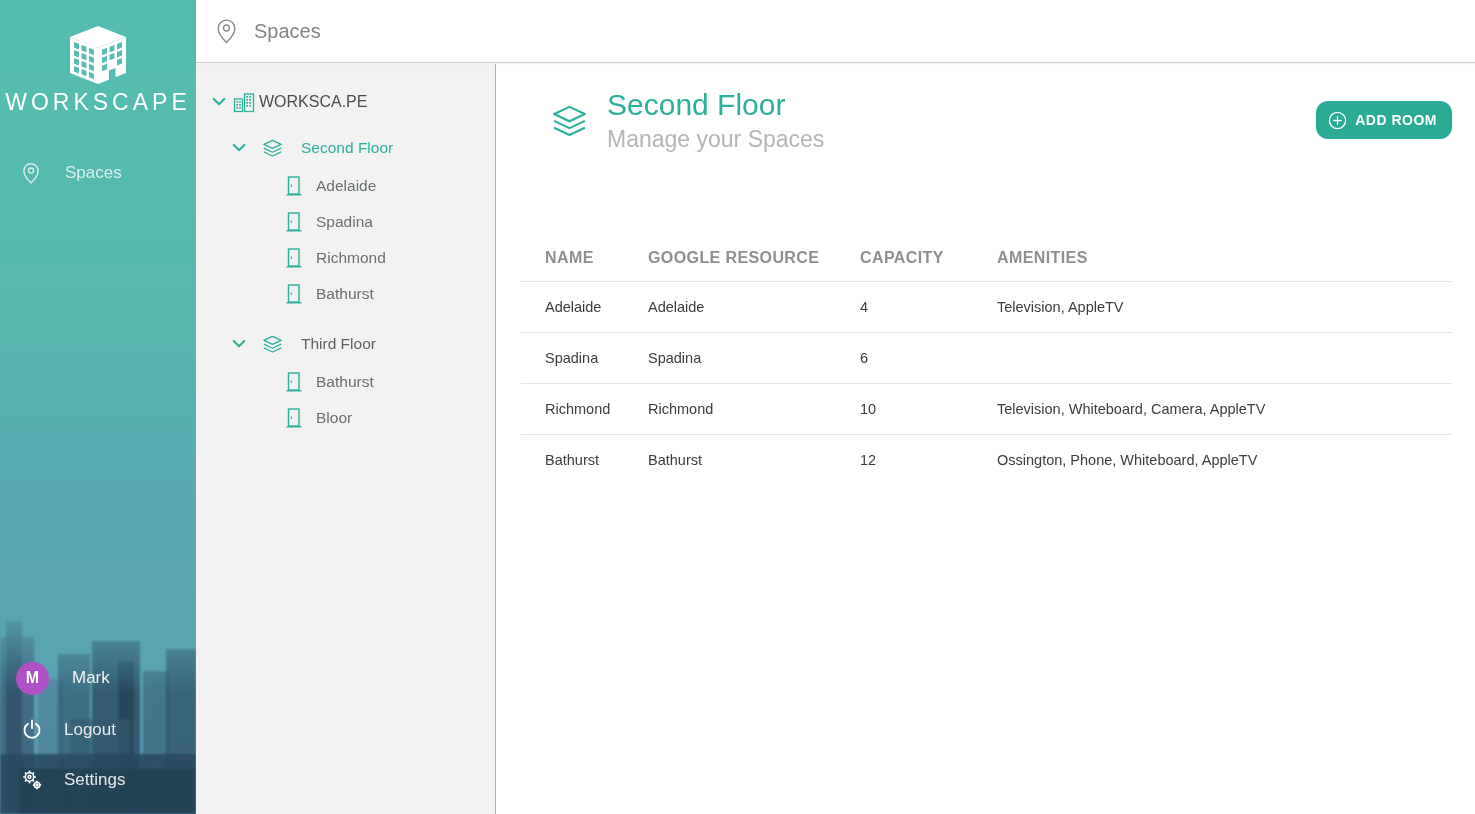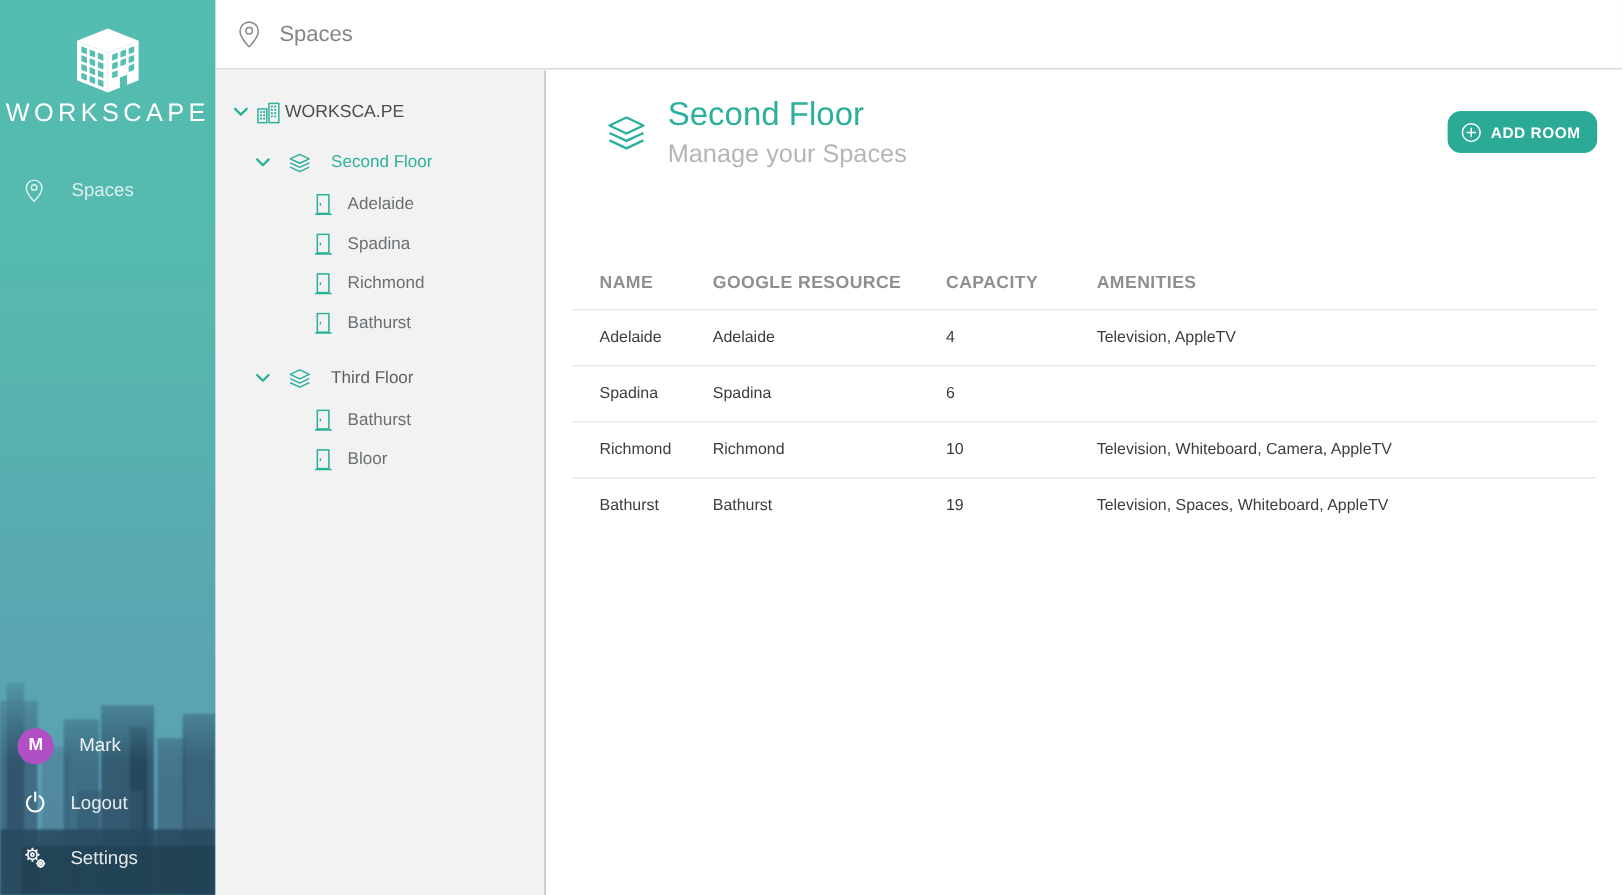--- a/index.html
+++ b/index.html
@@ -346,18 +346,18 @@
       </div>
       <div class="trd">
         <div>Richmond</div>
         <div>Richmond</div>
         <div>10</div>
         <div>Television, Whiteboard, Camera, AppleTV</div>
       </div>
       <div class="trd">
         <div>Bathurst</div>
         <div>Bathurst</div>
-        <div>19</div>
-        <div>Television, Spaces, Whiteboard, AppleTV</div>
+        <div>12</div>
+        <div>Ossington, Phone, Whiteboard, AppleTV</div>
       </div>
     </div>
   </main>
 </div>
 
 </body></html>

